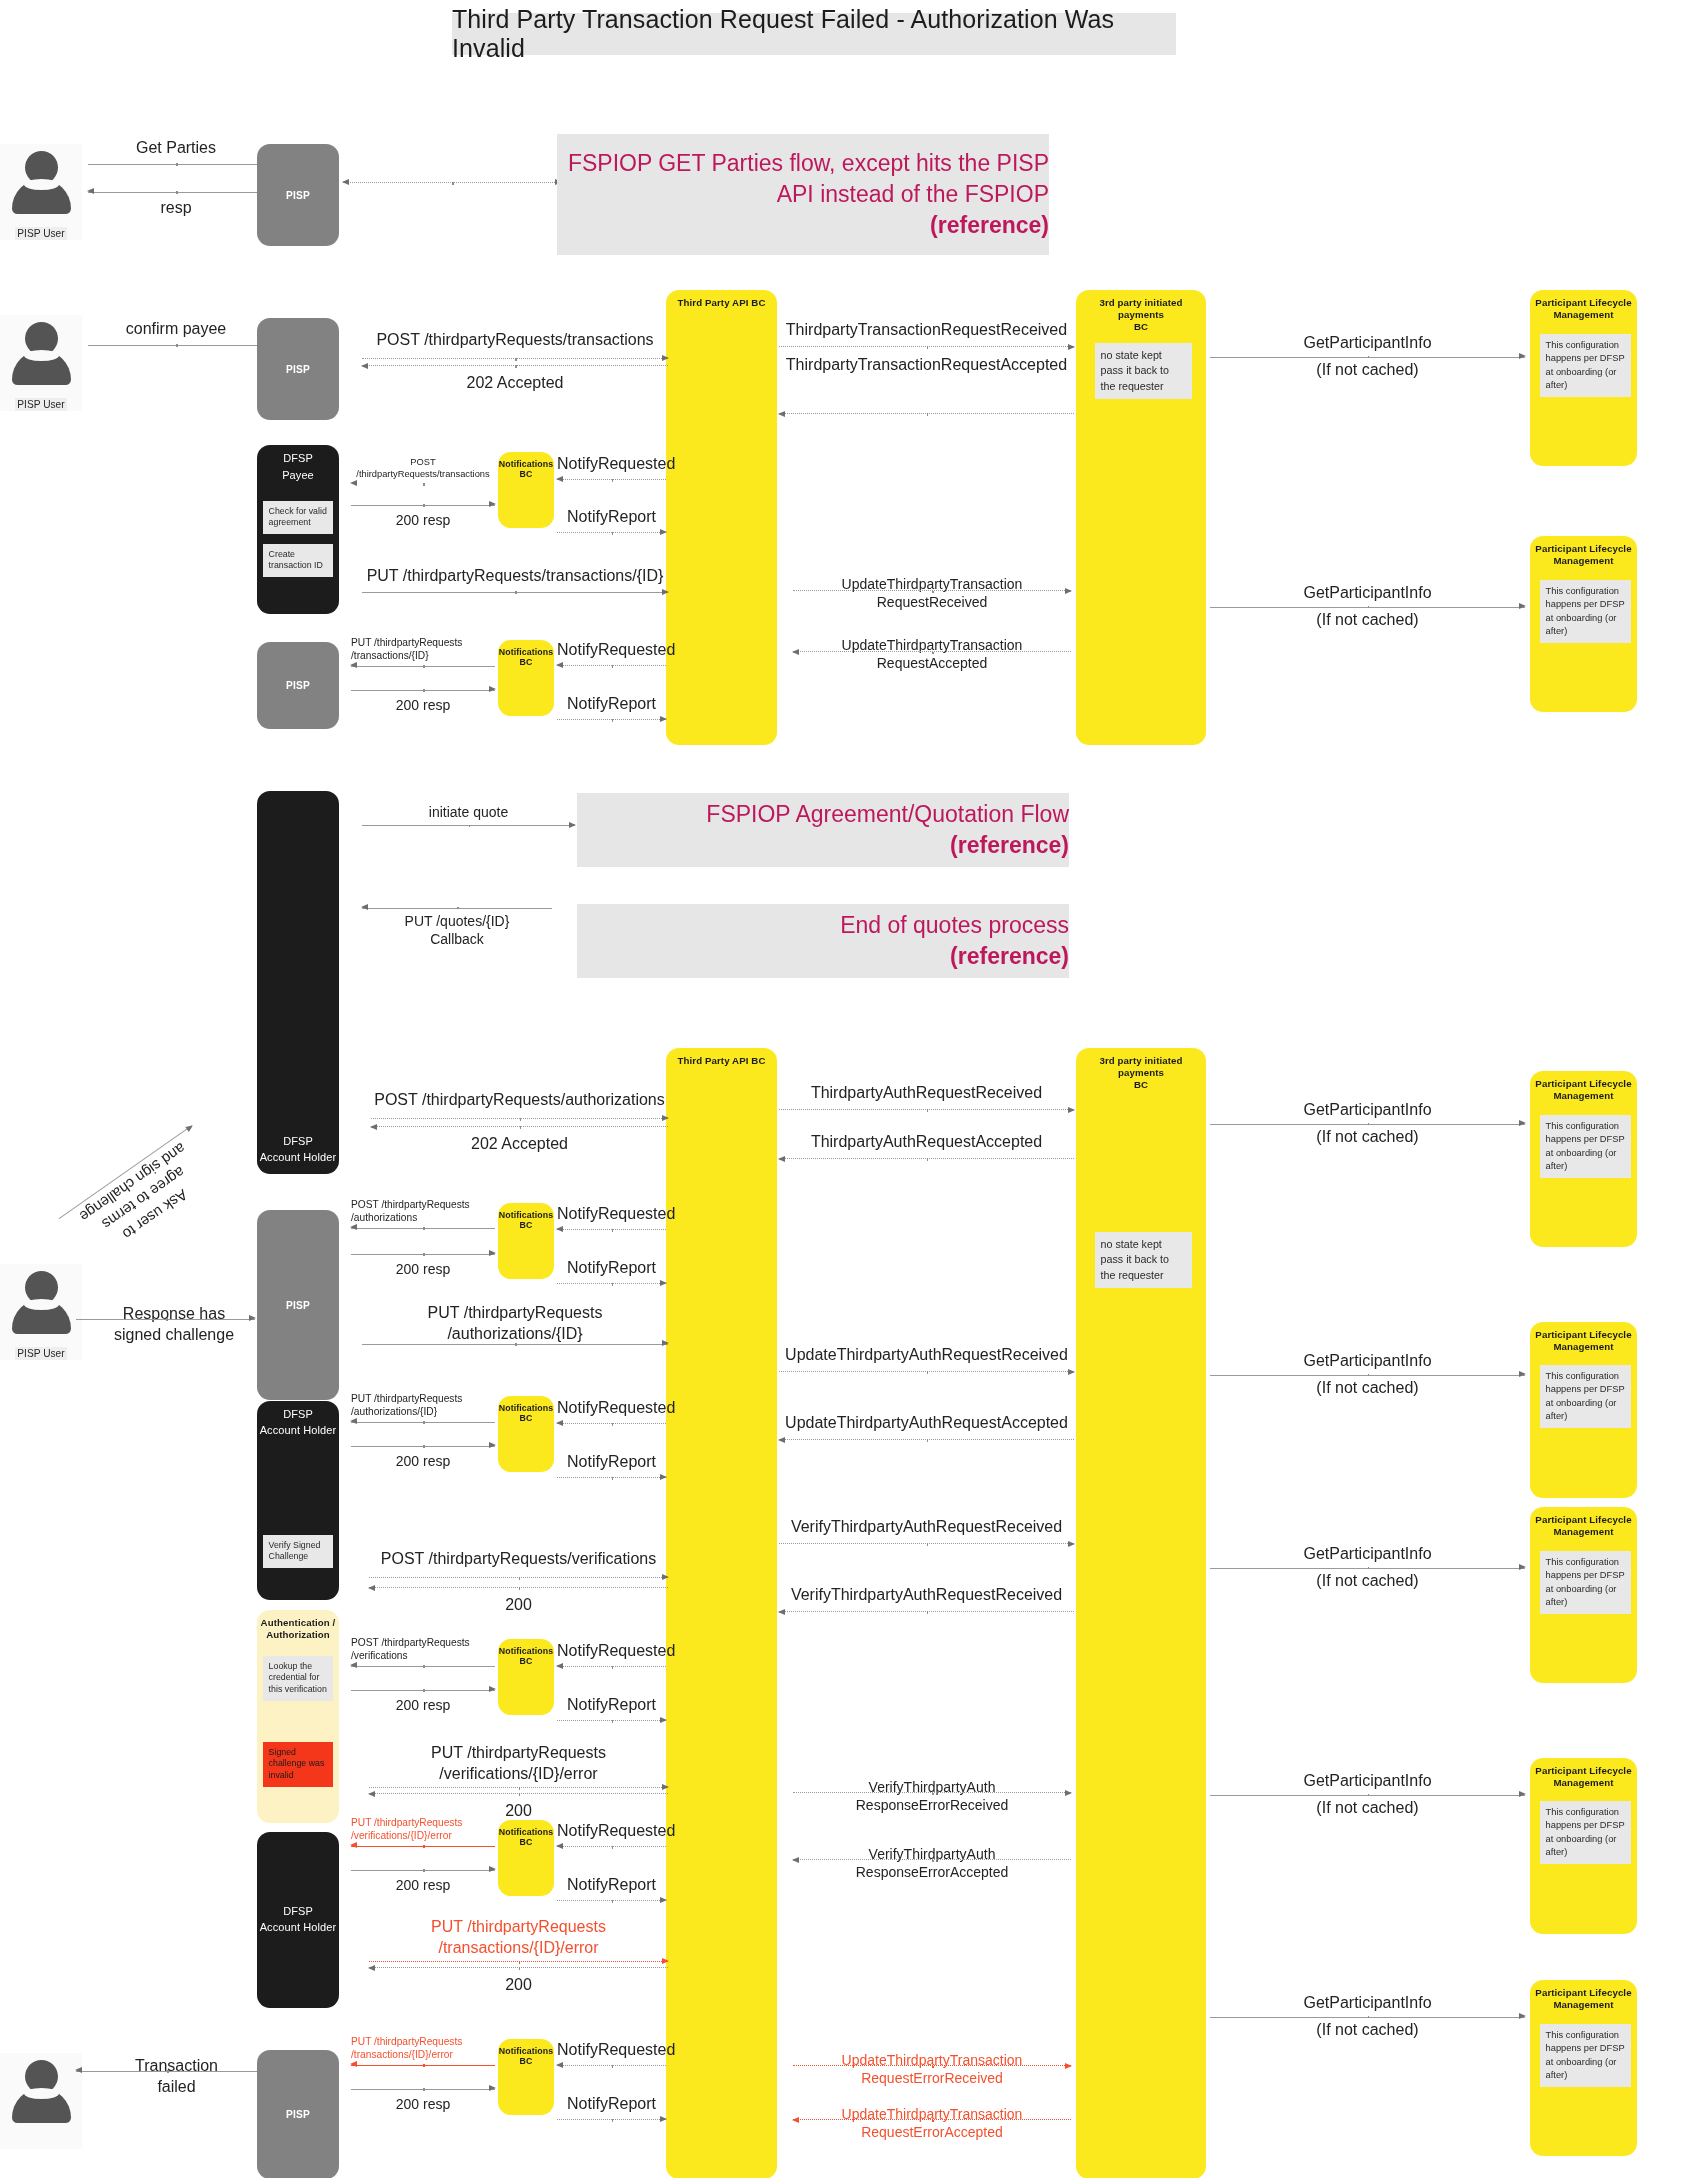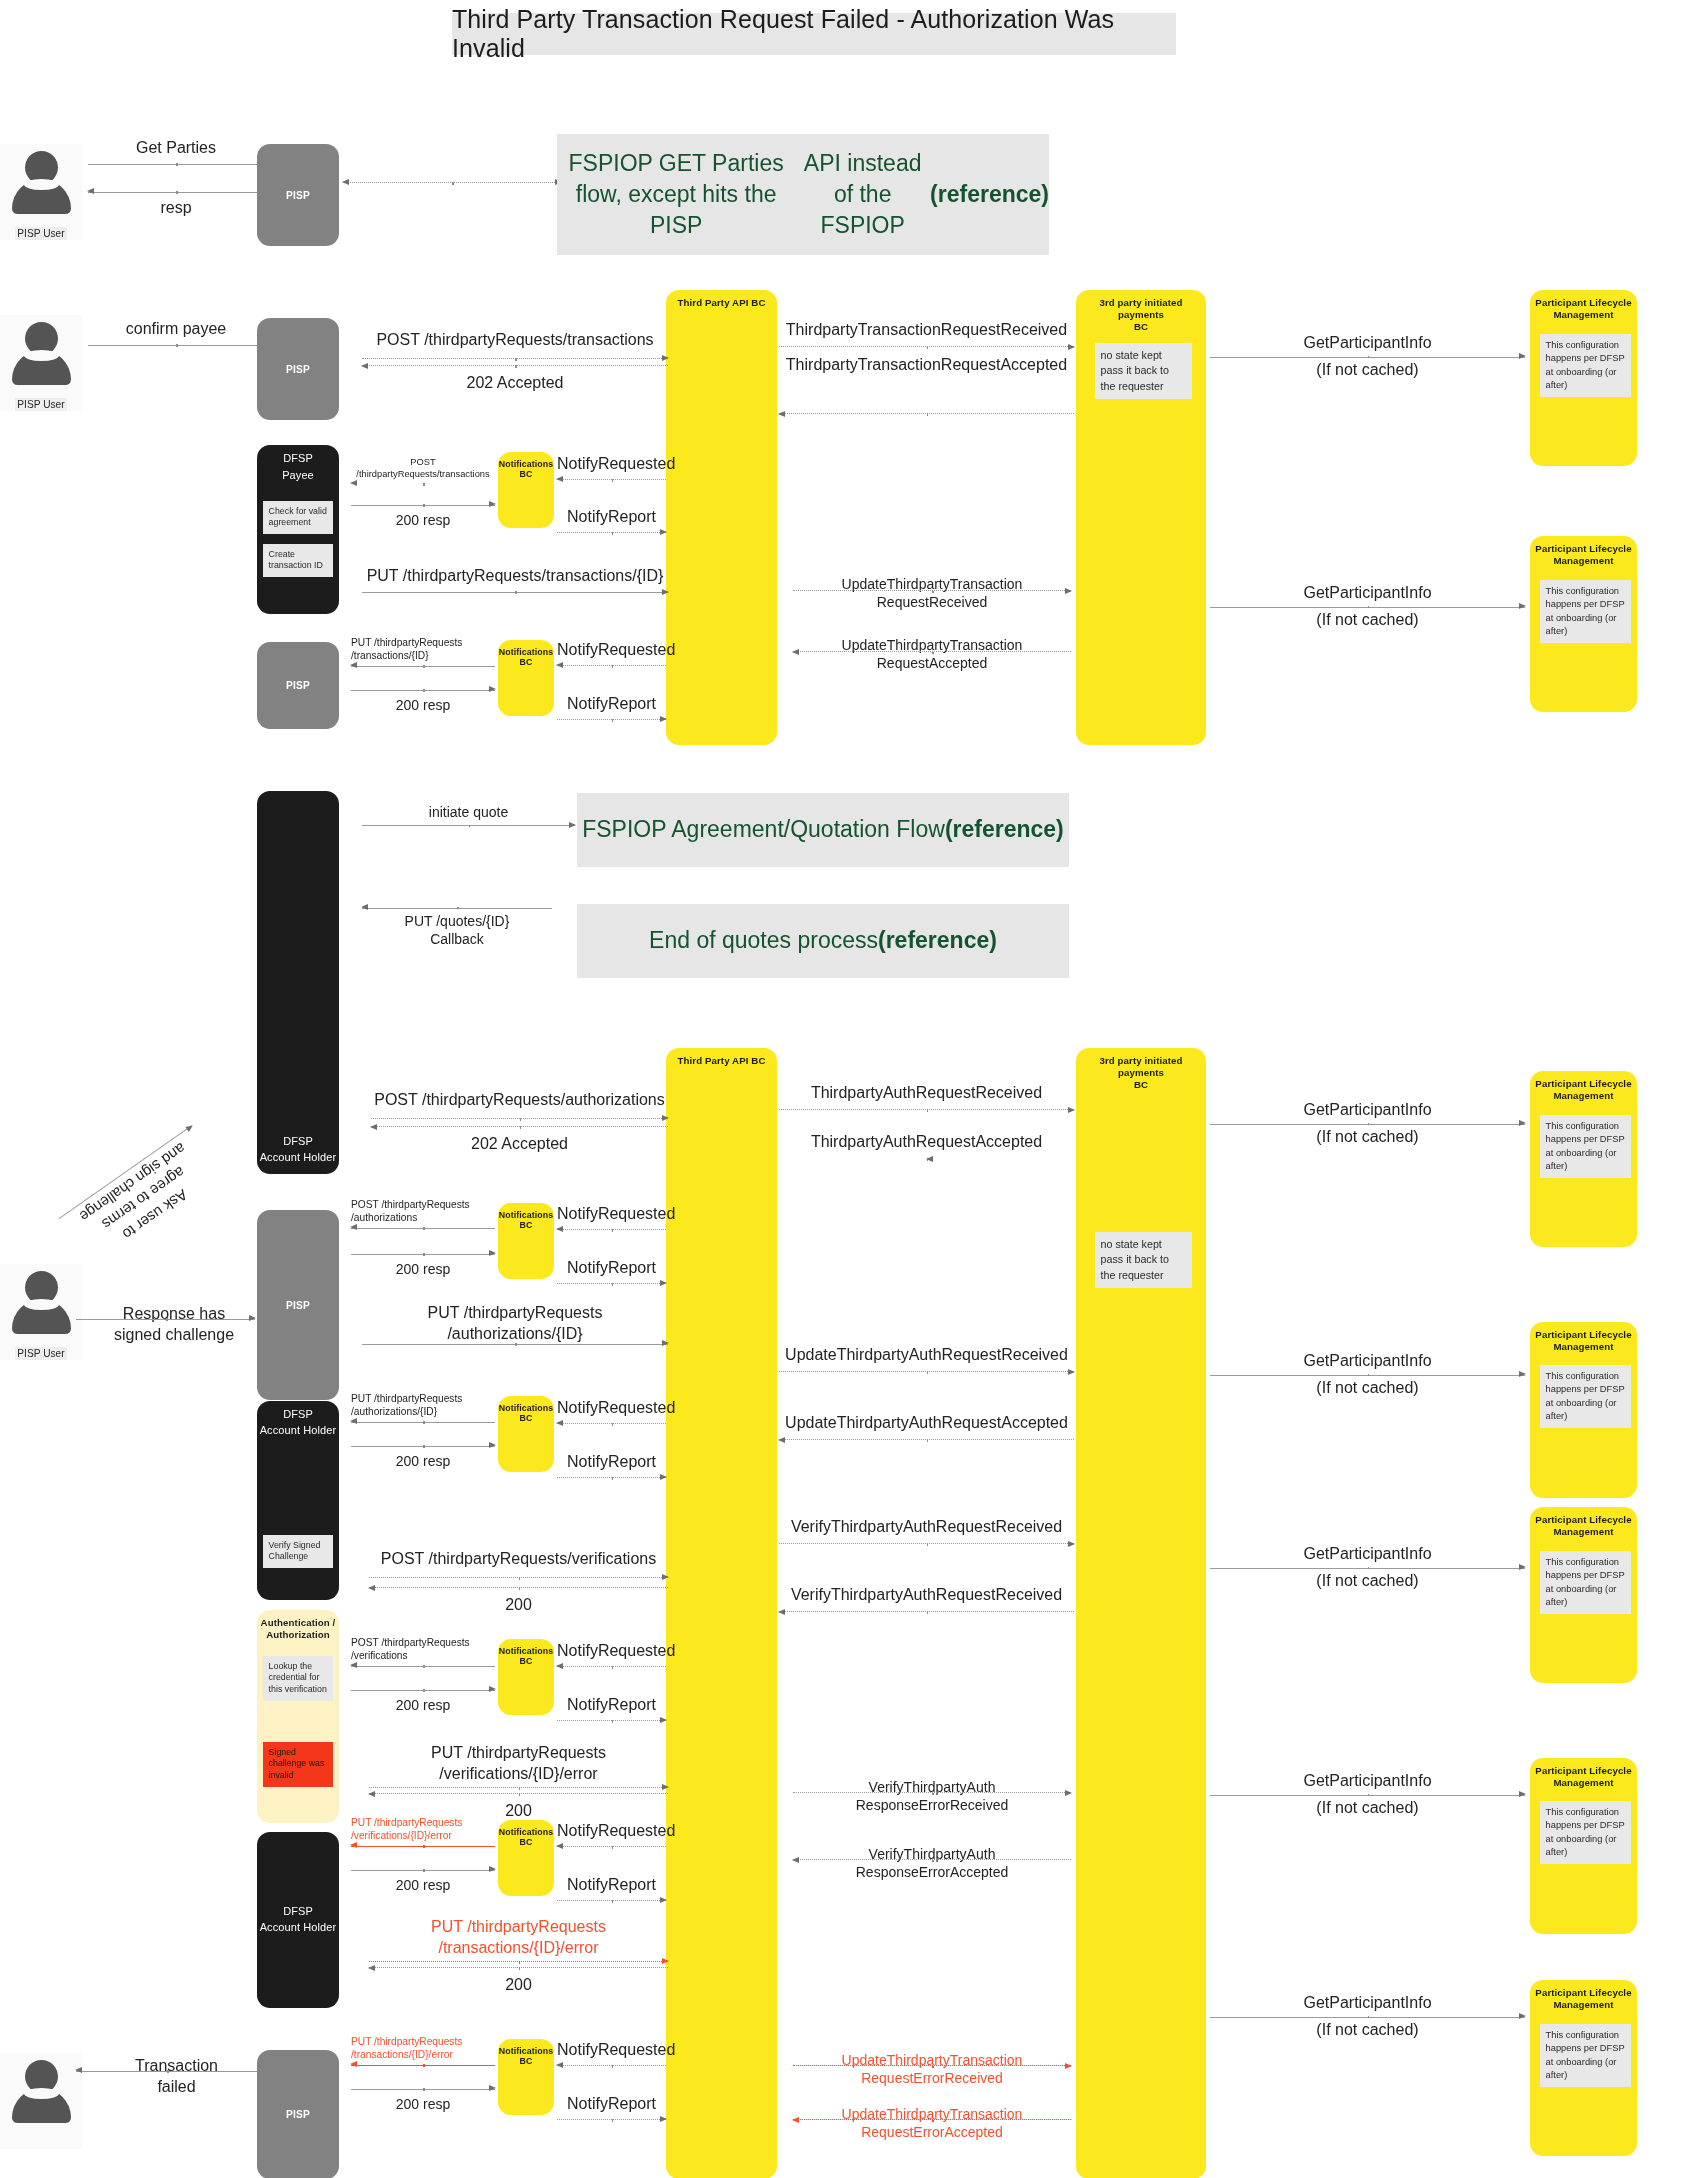--- a/index.html
+++ b/index.html
@@ -20,22 +20,22 @@
   
   .title-banner{
     background:#e6e6e6;
     display:flex;align-items:center;justify-content:center;
     font-size:25px;color:#1c1c1c;letter-spacing:0.1px;
   }
 
   
   .ref-banner{
     background:#e6e6e6;
-    display:flex;flex-direction:row;align-items:center;justify-content:center;
-    text-align:center;line-height:1.35;color:#14532d;
+    display:flex;flex-direction:column;align-items:flex-end;justify-content:center;
+    text-align:center;line-height:1.35;color:#be185d;
   }
   .ref-banner .l1{font-size:23px;}
   .ref-banner .l2{font-size:23px;}
   .ref-banner .l3{font-size:23px;font-weight:bold;}
 
   
   .actor{
     display:flex;flex-direction:column;align-items:center;justify-content:flex-start;
     background:#fafafa;
   }
@@ -438,21 +438,21 @@
       </div>
   </div>
 
   <div class="abs msg dotted f17" style="left:779px;top:1078px;width:295px;height:37px;justify-content:center;">
     <div class="lbl">ThirdpartyAuthRequestReceived</div>
     <div class="line" style="margin-top:5.6px;">
         <span class="tick"></span>
         <span class="arrow r"></span>
       </div>
   </div>
-  <div class="abs msg dotted f17" style="left:779px;top:1127px;width:295px;height:37px;align-items:center;">
+  <div class="abs msg dotted f17" style="left:779px;top:1127px;width:295px;height:37px;">
     <div class="lbl">ThirdpartyAuthRequestAccepted</div>
     <div class="line" style="margin-top:5.6px;">
         <span class="tick"></span>
         <span class="arrow l"></span>
       </div>
   </div>
 
   <div class="abs box box-yellow" style="left:1530px;top:1071px;width:107px;height:176px;">
     <div class="hdr" style="white-space:pre-line;">Participant Lifecycle
 Management</div>

